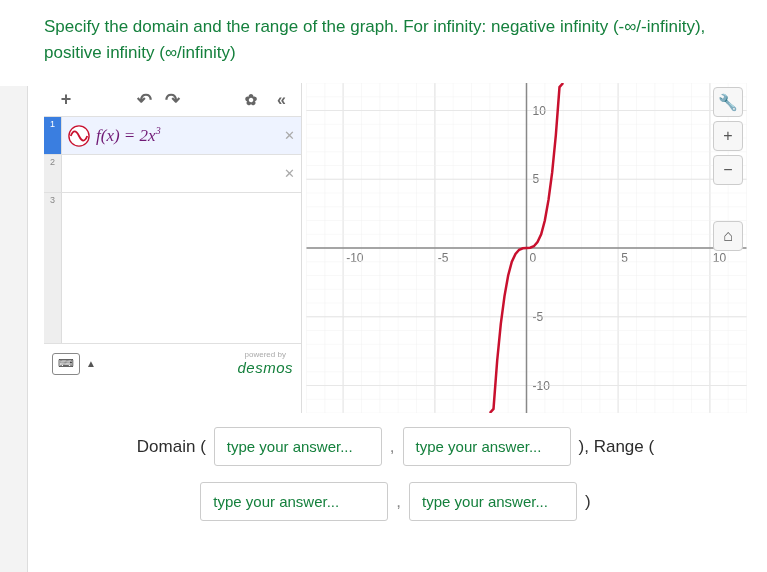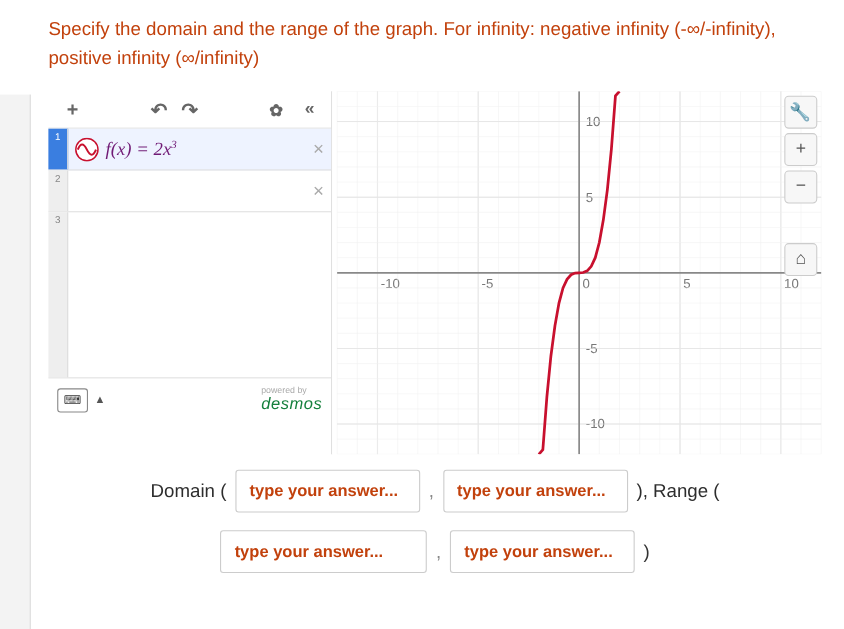--- a/index.html
+++ b/index.html
@@ -1,45 +1,45 @@
 <!DOCTYPE html>
 <html><head>
   <meta charset="utf-8">
   <style>
     * { box-sizing: border-box; margin: 0; padding: 0; }
     body { font-family: -apple-system, "Helvetica Neue", Arial, sans-serif; width: 767px; height: 572px; background: #fff; color: #333; padding: 14px 16px 0 44px; position: relative; }
-    .question { font-size: 17px; line-height: 1.5; color: #c2410c; margin-bottom: 18px; }
+    .question { font-size: 17px; line-height: 1.5; color: #15803d; margin-bottom: 18px; }
     .workspace { display: flex; }
     .left-panel { width: 258px; min-width: 258px; border-right: 1px solid #ddd; background: #fff; }
     .lp-header { display: flex; align-items: center; height: 34px; border-bottom: 1px solid #e0e0e0; padding: 0 8px; }
     .hbtn { width: 28px; height: 28px; display: inline-flex; align-items: center; justify-content: center; color: #666; font-size: 18px; font-weight: bold; }
     .spacer { flex: 1; }
     .gear { font-size: 15px; }
     .dbl-chev { font-size: 16px; letter-spacing: -5px; }
     .row { display: flex; align-items: center; height: 38px; border-bottom: 1px solid #e0e0e0; position: relative; }
     .row-idx { width: 18px; background: #eee; color: #888; font-size: 9px; text-align: center; height: 100%; display: flex; align-items: flex-start; padding-top: 2px; justify-content: center; border-right: 1px solid #ddd; }
     .row1 { background: #eef3ff; }
     .row1 .row-idx { background: #3a7ee0; color: #fff; }
     .sine-icon { width: 22px; height: 22px; margin: 0 6px; }
     .fx { font-family: "Times New Roman", serif; font-size: 17px; font-style: italic; color: #701a75; }
     .fx sup { font-size: 10px; vertical-align: super; }
     .row-close { position: absolute; right: 6px; color: #aaa; font-size: 13px; }
     .row2 .row-idx { color: #888; }
     .row3 { height: 150px; border-bottom: none; }
     .lp-footer { height: 40px; border-top: 1px solid #e0e0e0; display: flex; align-items: center; padding: 0 8px; gap: 6px; }
     .kbd { width: 28px; height: 22px; border: 1px solid #888; border-radius: 3px; display: inline-flex; align-items: center; justify-content: center; font-size: 11px; }
     .caret-up { font-size: 10px; color: #555; }
-    .powered { font-size: 8px; color: #aaa; line-height: 1; }
+    .powered { font-size: 8px; color: #aaa; line-height: 1; text-align: center; }
     .desmos { font-size: 15px; color: #15803d; font-style: italic; letter-spacing: 0.5px; }
     .graph { flex: 1; height: 330px; position: relative; background: #fff; }
     .side-tools { position: absolute; right: 8px; top: 4px; width: 30px; display: flex; flex-direction: column; gap: 4px; }
     .tool { width: 30px; height: 30px; border: 1px solid #ccc; border-radius: 4px; background: #f7f7f7; display: flex; align-items: center; justify-content: center; font-size: 16px; color: #555; }
     .tool:nth-child(4) { margin-top: 32px; }
     .answers { margin-top: 14px; display: flex; flex-wrap: wrap; align-items: center; gap: 8px; font-size: 17px; color: #2d2d2d; margin-left: -4px; justify-content: center; }
-    .ans-input { border: 1px solid #ccc; border-radius: 3px; padding: 10px 12px; font-size: 15px; color: #c2410c; background: #fff; font-weight: bold; }
+    .ans-input { border: 1px solid #ccc; border-radius: 3px; padding: 10px 12px; font-size: 15px; color: #15803d; background: #fff; }
     .ans-input.w1 { width: 168px; }
     .ans-input.w2 { width: 168px; }
     .ans-input.w3 { width: 188px; }
     .ans-input.w4 { width: 168px; }
     .comma { color: #888; }
     .paren { color: #333; }
     .left-strip { position: absolute; left: 0; top: 86px; width: 28px; bottom: 0; background: #f3f3f3; border-right: 1px solid #ddd; }
   </style>
 </head>
 <body>

